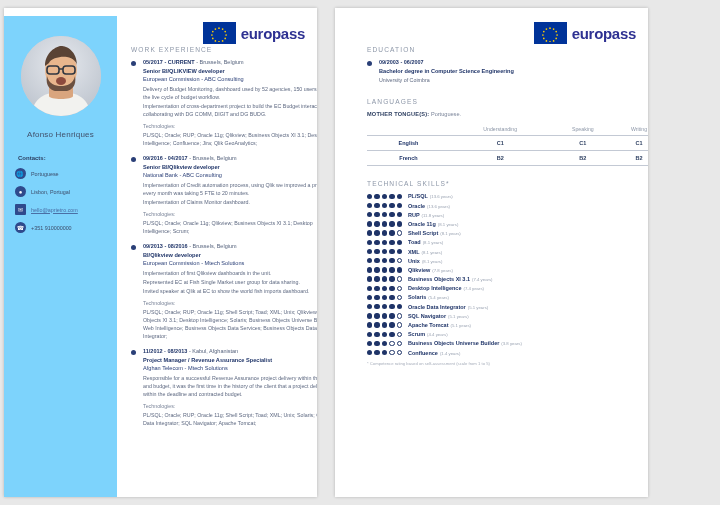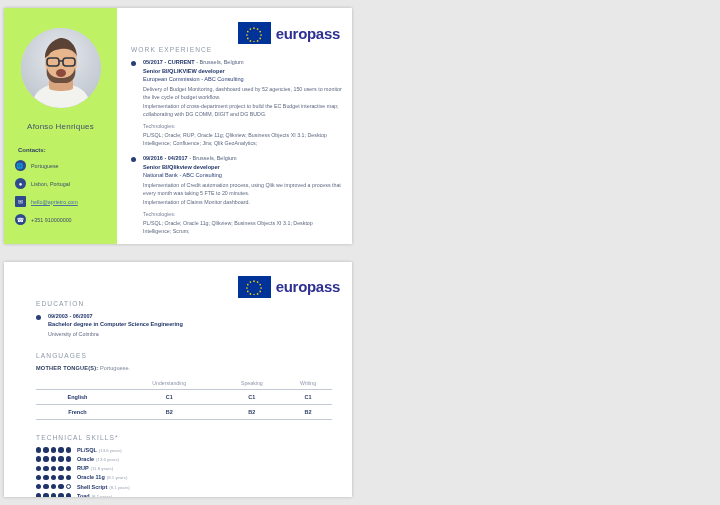--- a/index.html
+++ b/index.html
@@ -10,21 +10,20 @@
     font-family: "Liberation Sans", sans-serif;
     overflow: hidden;
   }
   .workspace {
     position: relative;
     width: 652px; height: 505px;
     display: flex;
     justify-content: center;
     gap: 18px;
     padding: 8px 4px;
-    flex-direction: column;
   }
   .page {
     background: #ffffff;
     width: 348px; height: 489px;
     position: relative;
     box-shadow: 0 0 3px rgba(0,0,0,0.22);
     overflow: hidden;
   }
 
   
@@ -45,23 +44,23 @@
   .europass-word {
     color: #2e3192;
     font-size: 15px;
     font-weight: 700;
     letter-spacing: -0.3px;
   }
 
   
   .sidebar {
     position: absolute;
-    left: 0; top: 0;
+    left: 0; top: 8px;
     width: 113px; height: 489px;
-    background: #bef264;
+    background: #7dd3fc;
     padding: 16px 8px;
     text-align: center;
   }
   .avatar {
     width: 80px; height: 80px;
     border-radius: 50%;
     margin: 4px auto 0;
     overflow: hidden;
     position: relative;
     background: #c9ced6;

